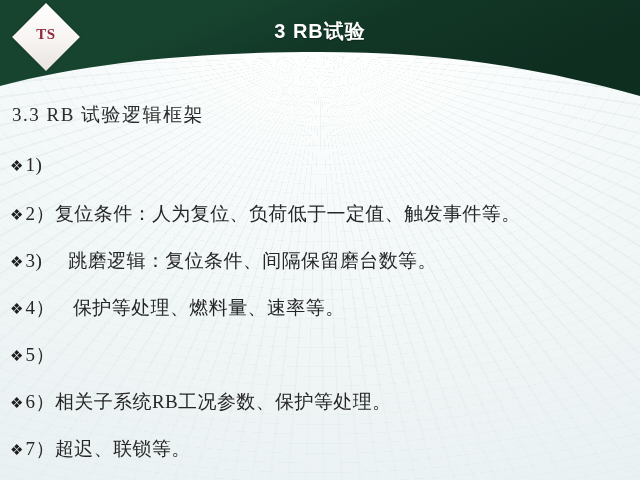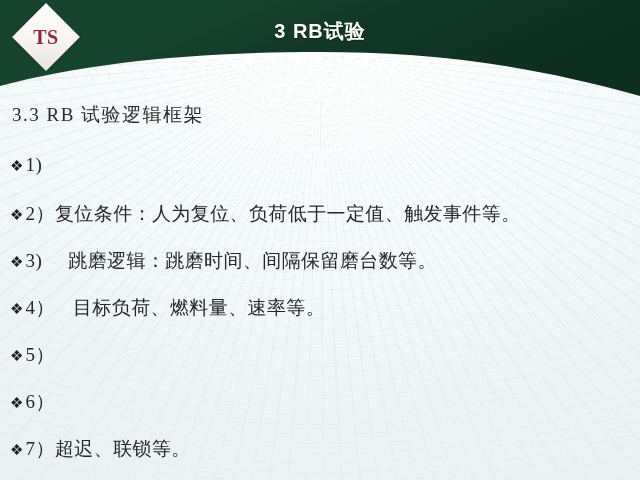--- a/index.html
+++ b/index.html
@@ -121,21 +121,21 @@
   }
   .logo-text {
     position: absolute;
     left: 0;
     top: 20px;
     width: 64px;
     text-align: center;
     color: #8e2b3c;
     font-family: "Liberation Serif", "DejaVu Serif", serif;
     font-weight: bold;
-    font-size: 20px;
+    font-size: 15px;
     letter-spacing: .5px;
   }
 
   
   .content {
     position: absolute;
     left: 0;
     top: 16px;
     width: 640px;
     height: 480px;
@@ -234,37 +234,38 @@
 
       <div class="bullet">
         <span class="bullet-marker">❖</span>
         <span class="bullet-num">2）</span>
         <span class="bullet-text gap-none">复位条件：人为复位、负荷低于一定值、触发事件等。</span>
       </div>
 
       <div class="bullet">
         <span class="bullet-marker">❖</span>
         <span class="bullet-num">3)</span>
-        <span class="bullet-text gap-lg">跳磨逻辑：跳磨时间、间隔保留磨台数等。</span>
+        <span class="bullet-text gap-lg">跳磨逻辑：复位条件、间隔保留磨台数等。</span>
       </div>
 
       <div class="bullet">
         <span class="bullet-marker">❖</span>
         <span class="bullet-num">4）</span>
-        <span class="bullet-text gap-md">目标负荷、燃料量、速率等。</span>
+        <span class="bullet-text gap-md">保护等处理、燃料量、速率等。</span>
       </div>
 
       <div class="bullet">
         <span class="bullet-marker">❖</span>
         <span class="bullet-num">5）</span>
       </div>
 
       <div class="bullet">
         <span class="bullet-marker">❖</span>
         <span class="bullet-num">6）</span>
+        <span class="bullet-text gap-none">相关子系统RB工况参数、保护等处理。</span>
       </div>
 
       <div class="bullet">
         <span class="bullet-marker">❖</span>
         <span class="bullet-num">7）</span>
         <span class="bullet-text gap-none">超迟、联锁等。</span>
       </div>
 
     </div>
   </div>

